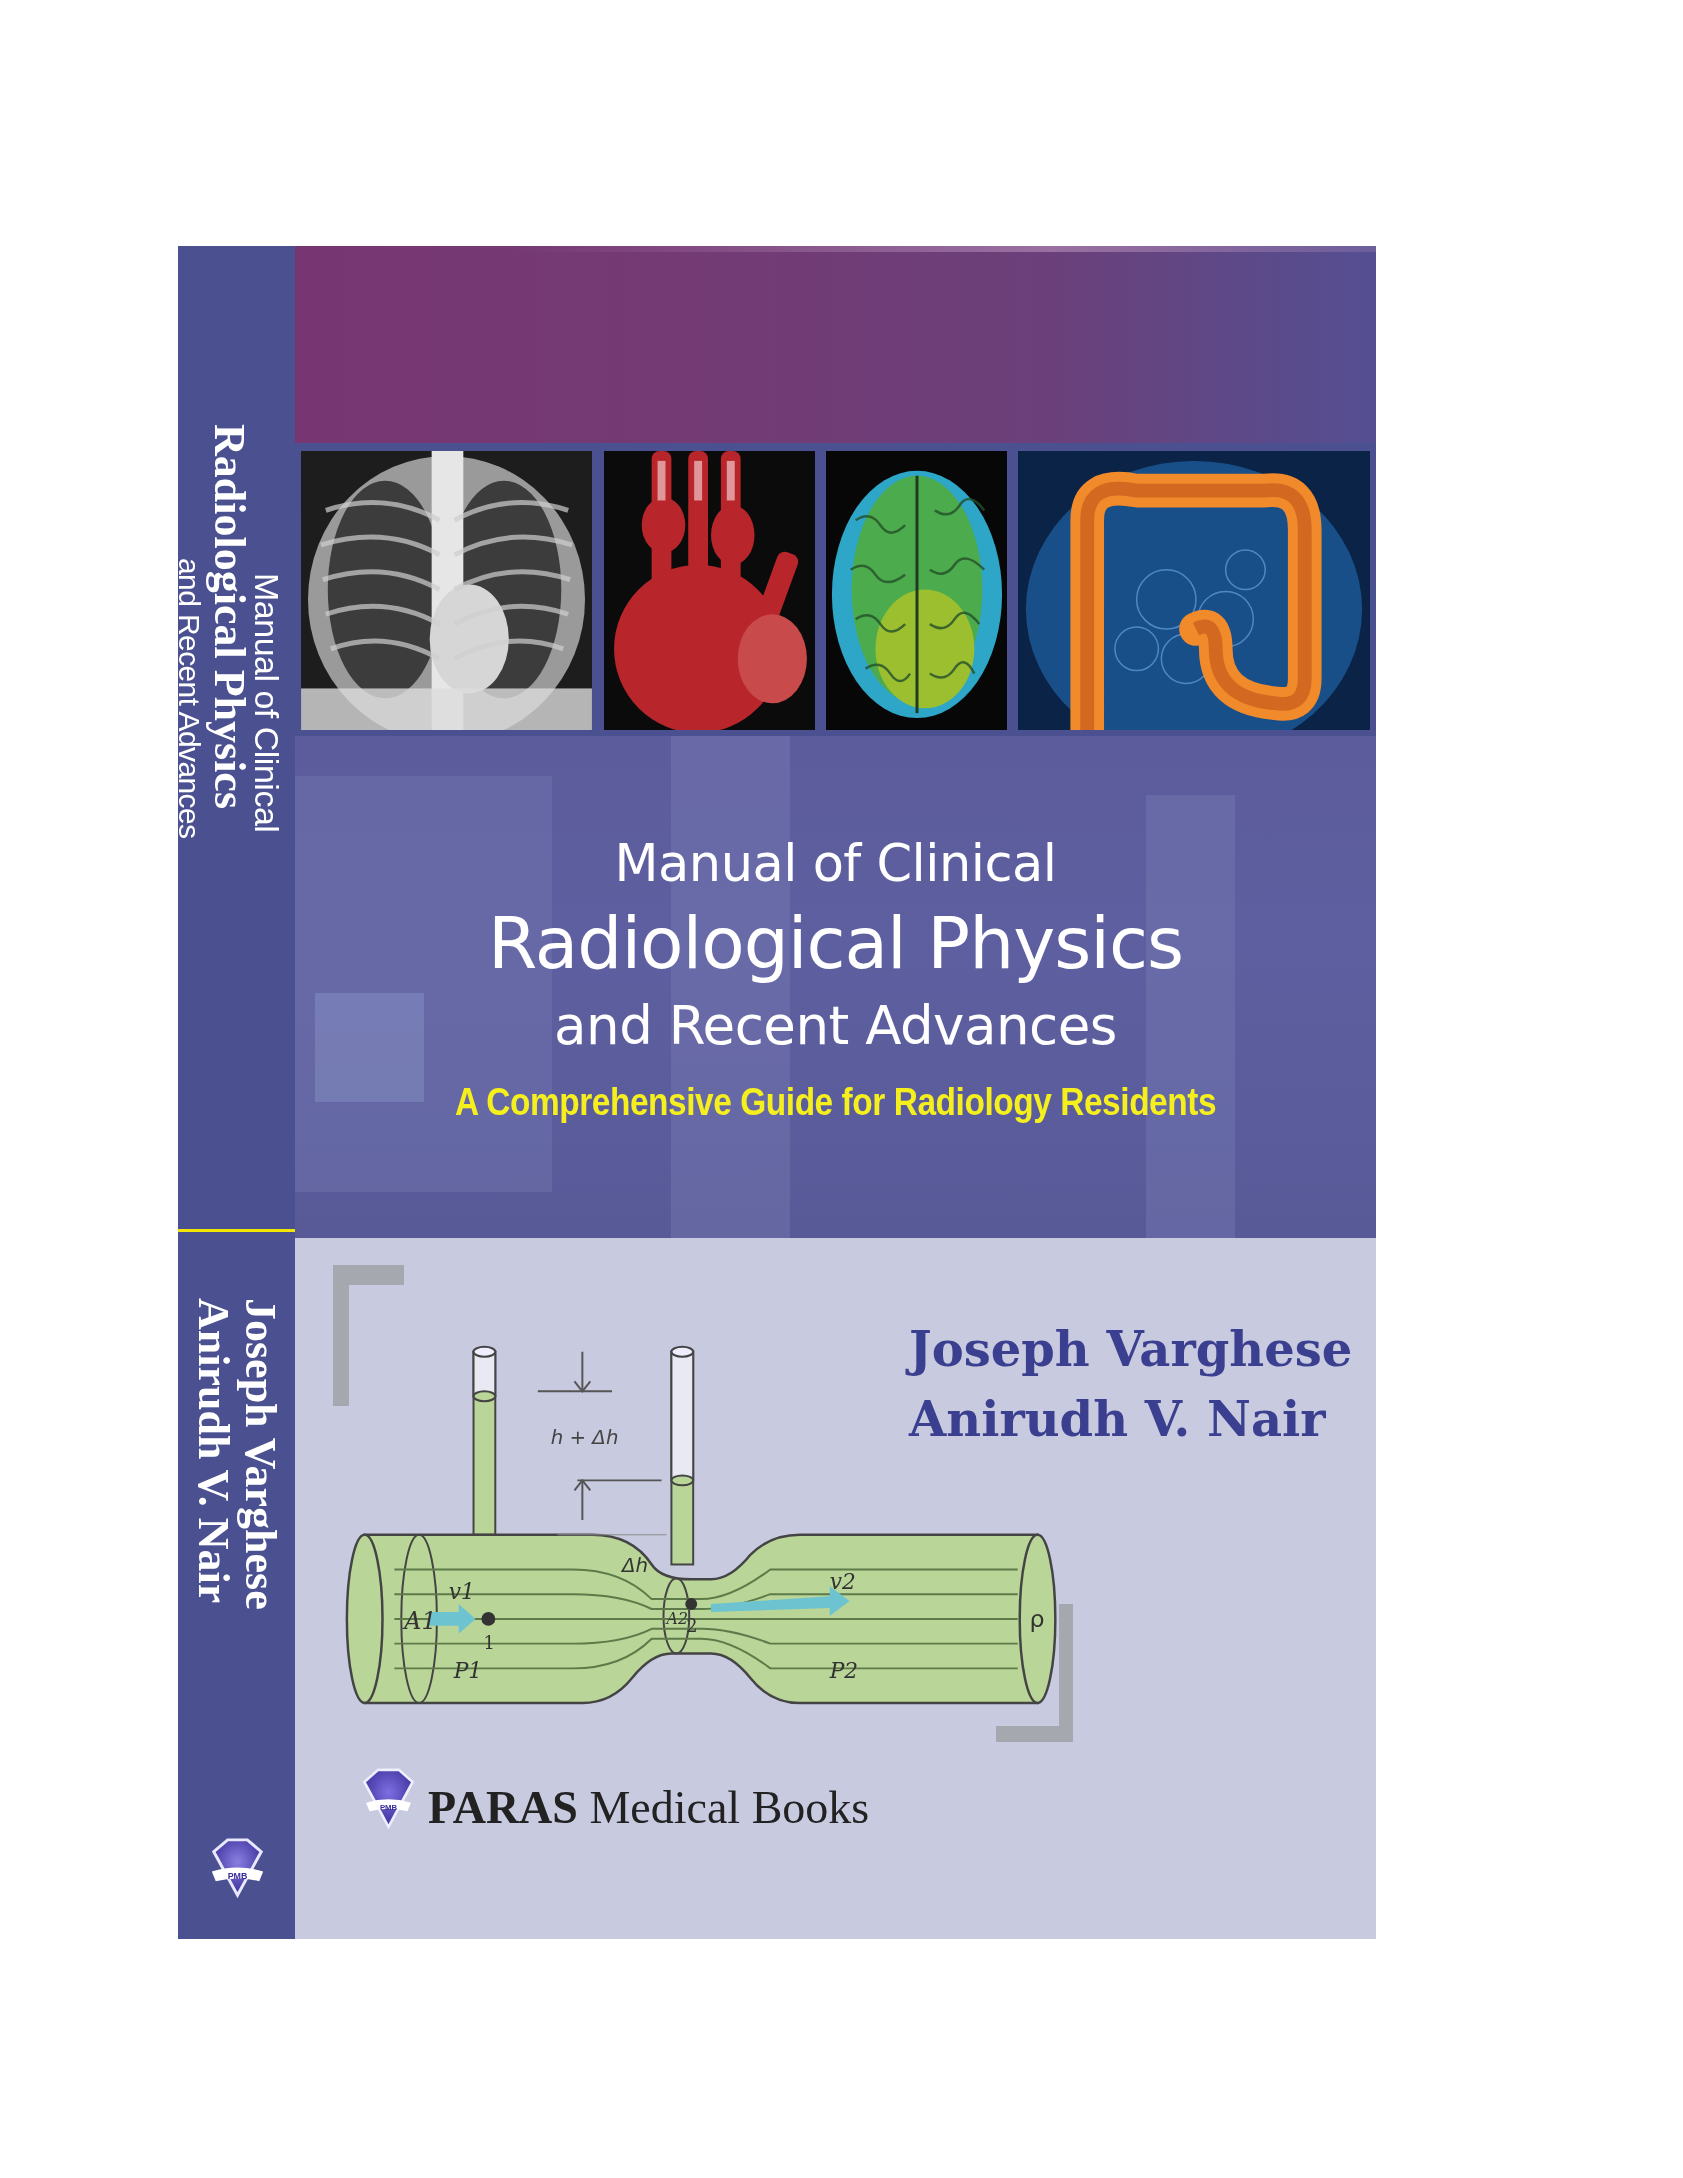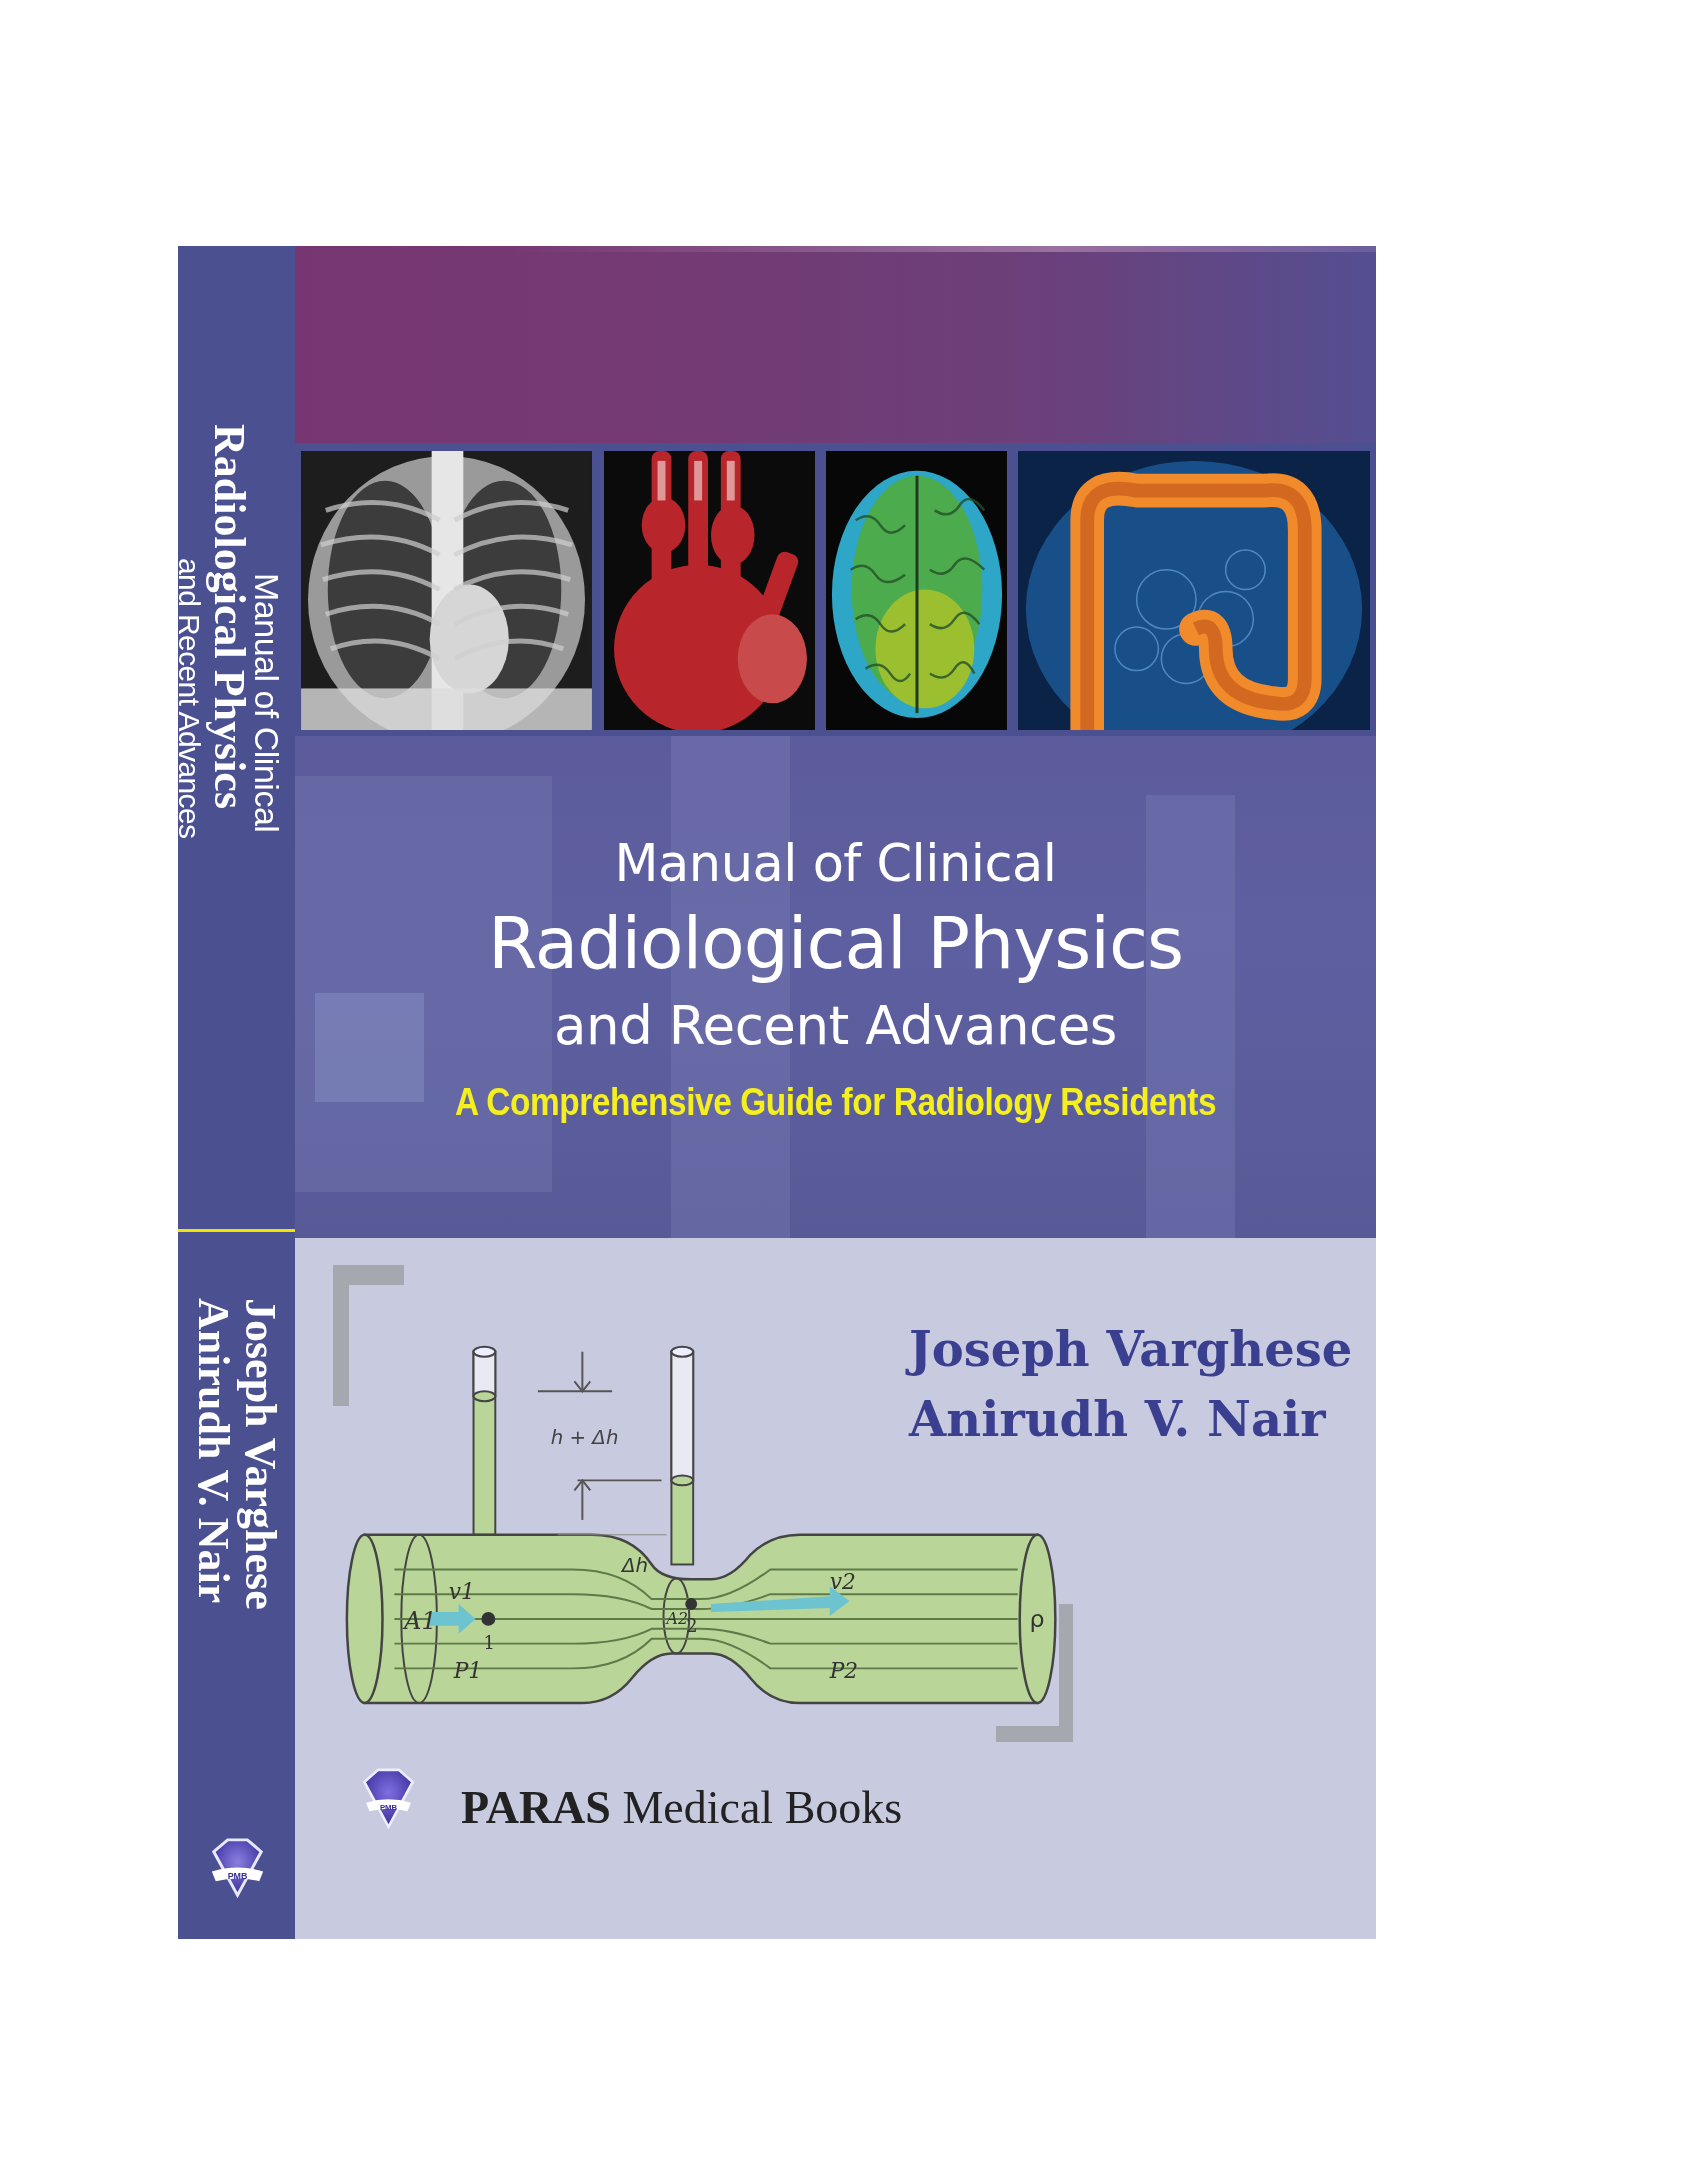--- a/index.html
+++ b/index.html
@@ -46,21 +46,21 @@
   
   .lower { position:absolute; left:117px; top:992px; width:1081px; height:701px; background:#c8cae0; }
   .author { position:absolute; left:614px; color:#3b3f8f; font-family:"DejaVu Serif", serif; font-weight:bold; font-size:48px; }
   .a1 { top:83px; } .a2 { top:153px; }
   .bracket-tl-h { position:absolute; left:38px; top:27px; width:71px; height:20px; background:#a6a8b0; }
   .bracket-tl-v { position:absolute; left:38px; top:27px; width:16px; height:141px; background:#a6a8b0; }
   .bracket-br-h { position:absolute; left:701px; top:488px; width:77px; height:16px; background:#a6a8b0; }
   .bracket-br-v { position:absolute; left:764px; top:366px; width:14px; height:138px; background:#a6a8b0; }
   .diagram { position:absolute; left:40px; top:79px; width:752px; height:396px; }
   .publisher { position:absolute; left:59px; top:515px; width:594px; height:79px; }
-  .pub-text { position:absolute; left:107px; top:28px; font-family:"Liberation Serif", serif; font-size:46px; color:#222; white-space:nowrap; }
+  .pub-text { position:absolute; left:74px; top:28px; font-family:"Liberation Serif", serif; font-size:46px; color:#222; white-space:nowrap; }
   .pub-text b { font-weight:bold; }
 </style>
 </head>
 <body>
 
 <div class="cover">
 
   <div class="spine">
     <div class="vtext vt2">Radiological Physics</div>
     <div class="vtext vt1">Manual of Clinical</div>

